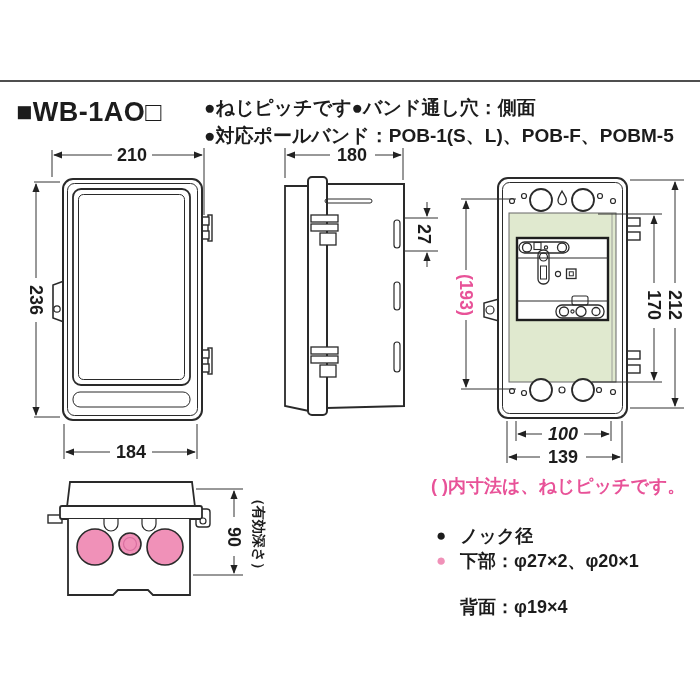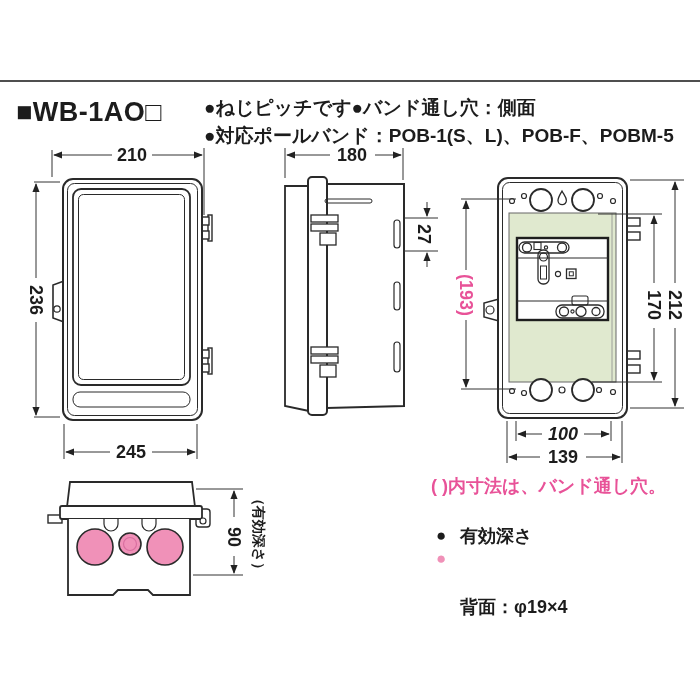--- a/index.html
+++ b/index.html
@@ -190,36 +190,37 @@
   </g>
   <g stroke="#333" stroke-width="1" fill="none">
     <path d="M196,489H243 M193,575H243"></path>
     <line x1="234" y1="517" x2="234" y2="491" marker-end="url(#ah)"></line>
     <line x1="234" y1="556" x2="234" y2="573" marker-end="url(#ah)"></line>
   </g>
 </svg>
 
 <div class="dim" style="left:132px;top:155px;">210</div>
 <div class="dim rot" style="left:36px;top:300px;">236</div>
-<div class="dim" style="left:131px;top:452px;">245</div>
+<div class="dim" style="left:131px;top:452px;">184</div>
 <div class="dim" style="left:352px;top:155px;">180</div>
 <div class="dim rot" style="left:424px;top:234px;">27</div>
 <div class="dim rot pink" style="left:466px;top:295px;">(193)</div>
 <div class="dim rot" style="left:654px;top:305px;">170</div>
 <div class="dim rot" style="left:675px;top:305px;">212</div>
 <div class="dim" style="left:563px;top:434px;font-style:italic;">100</div>
 <div class="dim" style="left:563px;top:457px;">139</div>
 <div class="dim rot" style="left:234px;top:537px;">90</div>
 <div class="dim rot small" style="left:259px;top:534px;">（有効深さ）</div>
 
-<div class="abs" id="pitch-note">( )内寸法は、バンド通し穴。</div>
+<div class="abs" id="pitch-note">( )内寸法は、ねじピッチです。</div>
 
 <div class="krow" id="knock-row1">
   <span class="kbullet">●</span>
-  <span>有効深さ</span>
+  <span>ノック径</span>
 </div>
 <div class="krow" id="knock-row2">
   <span class="kbullet">●</span>
+  <span>下部：φ27×2、φ20×1</span>
 </div>
 <div class="krow" id="knock-row3">
   <span class="kbullet">●</span>
   <span>背面：φ19×4</span>
 </div>
 
 </body></html>

